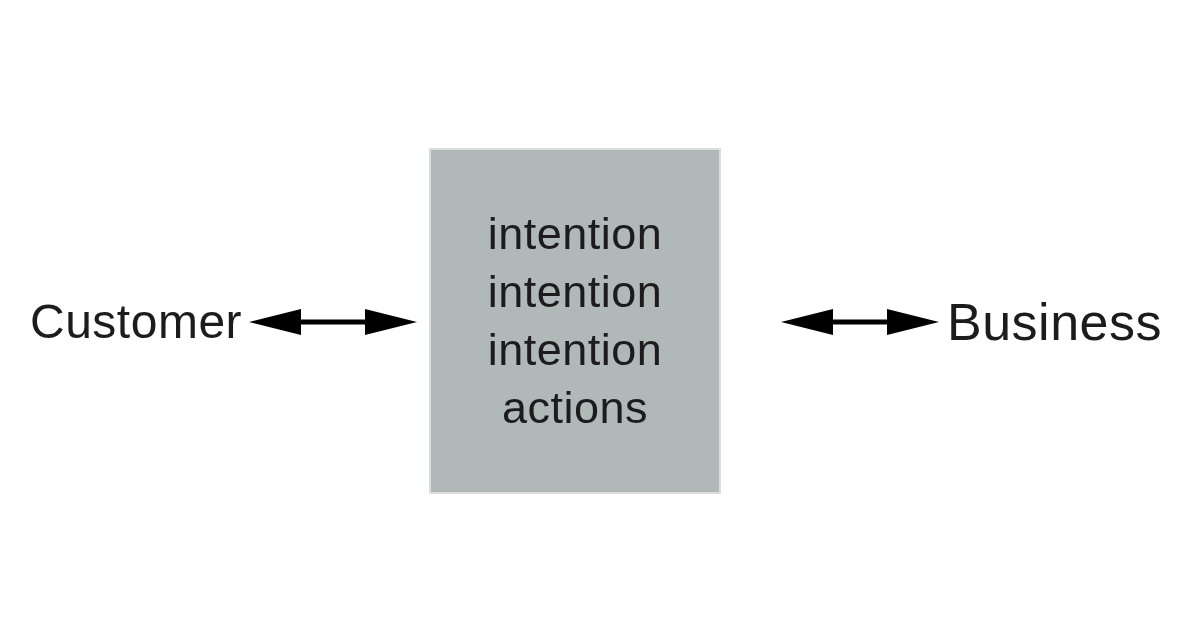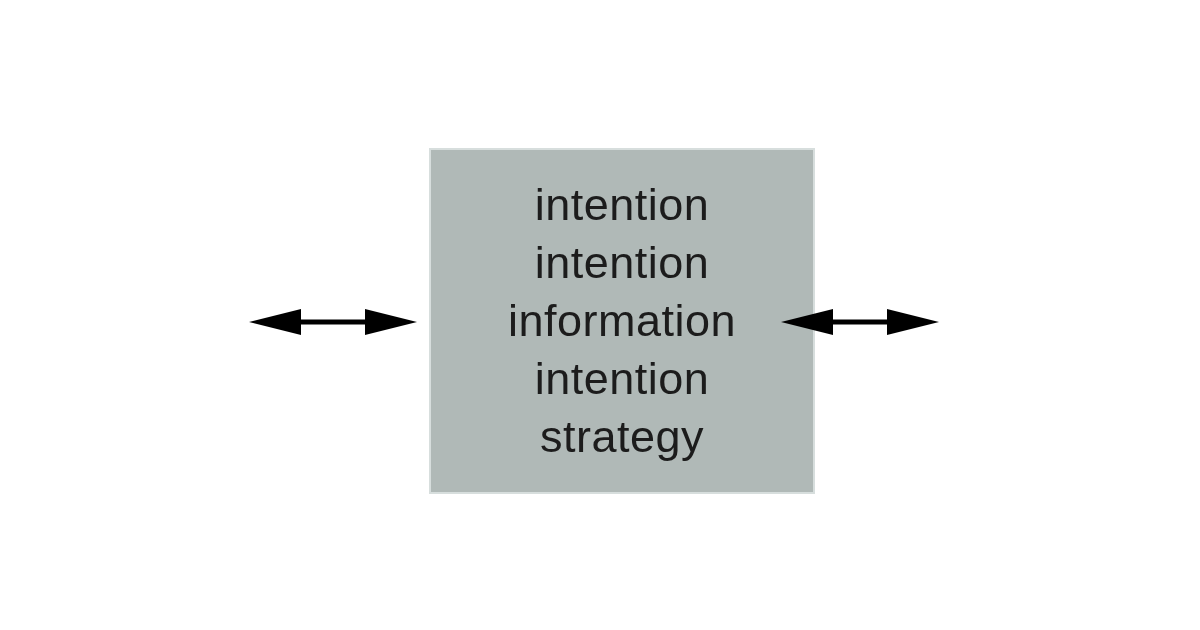--- a/index.html
+++ b/index.html
@@ -34,21 +34,21 @@
   .business-label {
     left: 947px;
     top: 294px;
     font-size: 52px;
     line-height: 56px;
   }
   .center-box {
     position: absolute;
     left: 429px;
     top: 148px;
-    width: 386px;
+    width: 292px;
     height: 346px;
     background: #b0b9b7;
     box-sizing: border-box;
     border: 2px solid #d7dedd;
     display: flex;
     flex-direction: column;
     align-items: center;
     justify-content: center;
   }
   .box-item {
@@ -76,39 +76,40 @@
     display: block;
     width: 100%;
     height: 100%;
   }
 </style>
 </head>
 <body>
 
 <div class="canvas">
 
+  <div class="side-label customer-label">Customer</div>
 
   <div class="arrow arrow-left">
     <svg viewBox="0 0 170 32" preserveAspectRatio="none" xmlns="http://www.w3.org/2000/svg">
       <line x1="46" y1="16" x2="124" y2="16" stroke="#000000" stroke-width="5"></line>
       <polygon points="1,16 53,3 53,29" fill="#000000"></polygon>
       <polygon points="169,16 117,3 117,29" fill="#000000"></polygon>
     </svg>
   </div>
 
   <div class="center-box">
     <div class="box-item">intention</div>
     <div class="box-item">intention</div>
-    <div class="box-item">information</div>
     <div class="box-item">intention</div>
-    <div class="box-item">strategy</div>
+    <div class="box-item">actions</div>
   </div>
 
   <div class="arrow arrow-right">
     <svg viewBox="0 0 160 32" preserveAspectRatio="none" xmlns="http://www.w3.org/2000/svg">
       <line x1="44" y1="16" x2="116" y2="16" stroke="#000000" stroke-width="5"></line>
       <polygon points="1,16 53,3 53,29" fill="#000000"></polygon>
       <polygon points="159,16 107,3 107,29" fill="#000000"></polygon>
     </svg>
   </div>
 
+  <div class="side-label business-label">Business</div>
 
 </div>
 
 </body></html>

